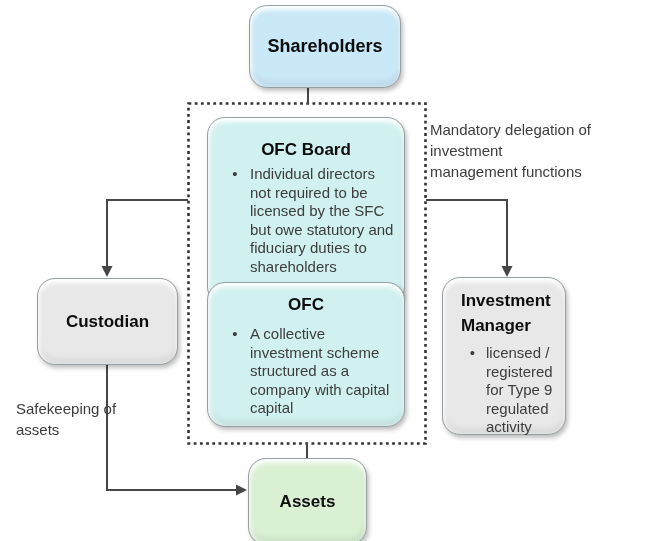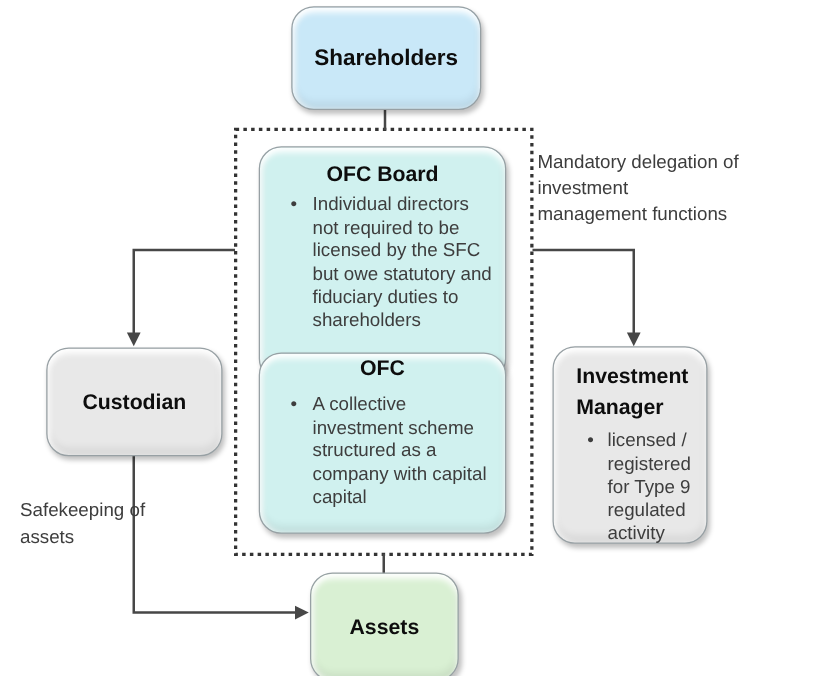--- a/index.html
+++ b/index.html
@@ -48,29 +48,29 @@
   .node .title{
     font-weight:bold;
     color:var(--title-text);
     font-size:17px;
     line-height:23px;
     text-align:center;
   }
   .node.centered{
     display:flex;align-items:center;justify-content:center;
   }
-  .blue{background:var(--box-blue);}
+  .blue{background:var(--box-blue);margin-left:16px;}
   .cyan{background:var(--box-cyan);}
   .gray{background:var(--box-gray);}
   .green{background:var(--box-green);}
 
   #shareholders{left:233px;top:5px;width:152px;height:83px;}
   #shareholders .title{font-size:18px;}
-  #ofc-board{left:207px;top:117px;width:198px;height:188px;padding-top:10px;}
-  #ofc{left:207px;top:282px;width:198px;height:145px;}
+  #ofc-board{left:207px;top:117px;width:198px;height:188px;padding-top:20px;}
+  #ofc{left:207px;top:282px;width:198px;height:145px;padding-top:10px;}
   #ofc .bullet-row{margin-top:9px;}
   #investment-manager{left:442px;top:277px;width:124px;height:158px;padding-top:10px;}
   #investment-manager .title{text-align:left;padding-left:18px;font-size:17px;line-height:25px;}
   #investment-manager .bullet-row{margin-top:6px;padding-left:16px;}
   #investment-manager .bullet-glyph{width:27px;}
   #custodian{left:37px;top:278px;width:141px;height:87px;}
   #assets{left:248px;top:458px;width:119px;height:87px;}
 
   .bullet-row{
     display:flex;

